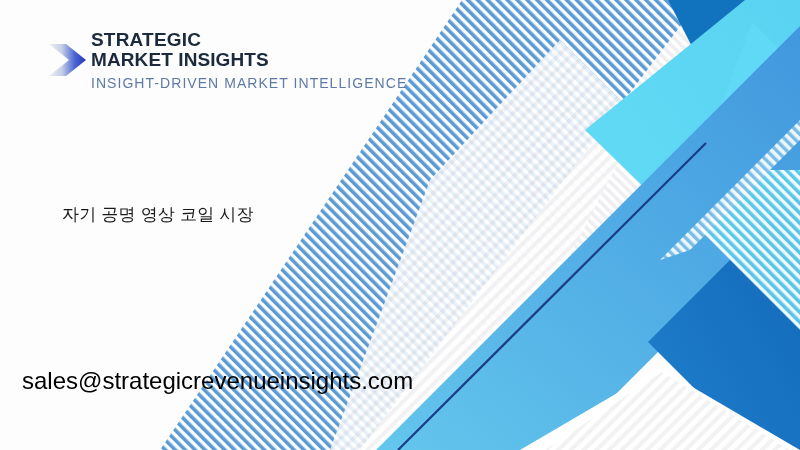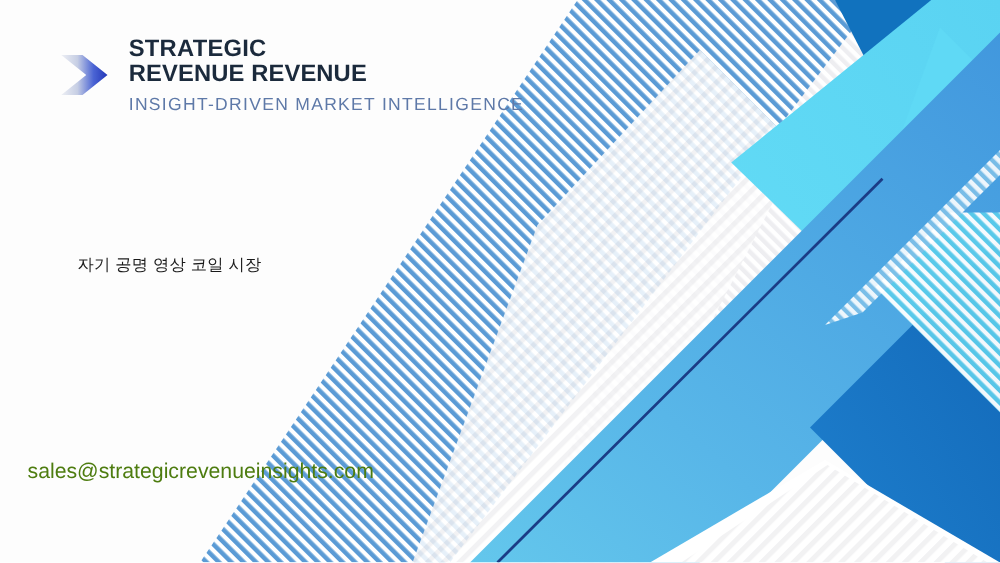--- a/index.html
+++ b/index.html
@@ -8,43 +8,43 @@
     background:#ffffff;
     font-family:"Liberation Sans","DejaVu Sans",sans-serif;
   }
   .slide{position:relative;width:800px;height:450px;background:#FDFDFD;overflow:hidden;}
 
   
   .art{position:absolute;top:0;right:0;width:800px;height:450px;overflow:hidden;}
   .art svg{display:block;width:800px;height:450px;}
 
   
-  .logo{position:absolute;left:45px;top:30px;display:flex;align-items:center;gap:12px;}
+  .logo{position:absolute;left:45px;top:30px;display:flex;align-items:center;}
   .logo-mark{width:46px;height:46px;flex:0 0 auto;}
   .logo-text{display:flex;flex-direction:column;line-height:1;}
   .logo-l1,.logo-l2{
     font-weight:bold;color:#1B2A3C;letter-spacing:.2px;
     font-size:19px;line-height:20px;
   }
   .logo-l2{letter-spacing:.1px;}
   .logo-tag{
     margin-top:6px;font-size:14px;letter-spacing:1.05px;
     color:#5E79A8;font-weight:normal;white-space:nowrap;
   }
 
   
   .title{
     position:absolute;left:62px;top:203px;
-    font-size:13px;color:#1A1A1A;letter-spacing:.2px;white-space:nowrap;
+    font-size:17px;color:#1A1A1A;letter-spacing:.2px;white-space:nowrap;
   }
 
   
   .email{
     position:absolute;left:22px;top:367px;
-    font-size:17px;color:#4d7c0f;letter-spacing:0;white-space:nowrap;
+    font-size:24px;color:#000000;letter-spacing:0;white-space:nowrap;
   }
 </style>
 </head>
 <body>
 
 <div class="slide">
 
   <div class="art">
     <svg viewBox="0 0 800 450" xmlns="http://www.w3.org/2000/svg" aria-hidden="true">
       <defs>
@@ -151,21 +151,21 @@
             <stop offset="35%" stop-color="#C6CEE4"></stop>
             <stop offset="70%" stop-color="#4A64D4"></stop>
             <stop offset="100%" stop-color="#2336B8"></stop>
           </linearGradient>
         </defs>
         <path d="M4 7 L21 7 L41 23 L21 39 L4 39 L24 23 Z" fill="url(#chevGrad)"></path>
       </svg>
     </div>
     <div class="logo-text">
       <span class="logo-l1">STRATEGIC</span>
-      <span class="logo-l2">REVENUE REVENUE</span>
+      <span class="logo-l2">MARKET INSIGHTS</span>
       <span class="logo-tag">INSIGHT-DRIVEN MARKET INTELLIGENCE</span>
     </div>
   </div>
 
   <div class="title">자기 공명 영상 코일 시장</div>
 
   <div class="email">sales@strategicrevenueinsights.com</div>
 
 </div>
 

